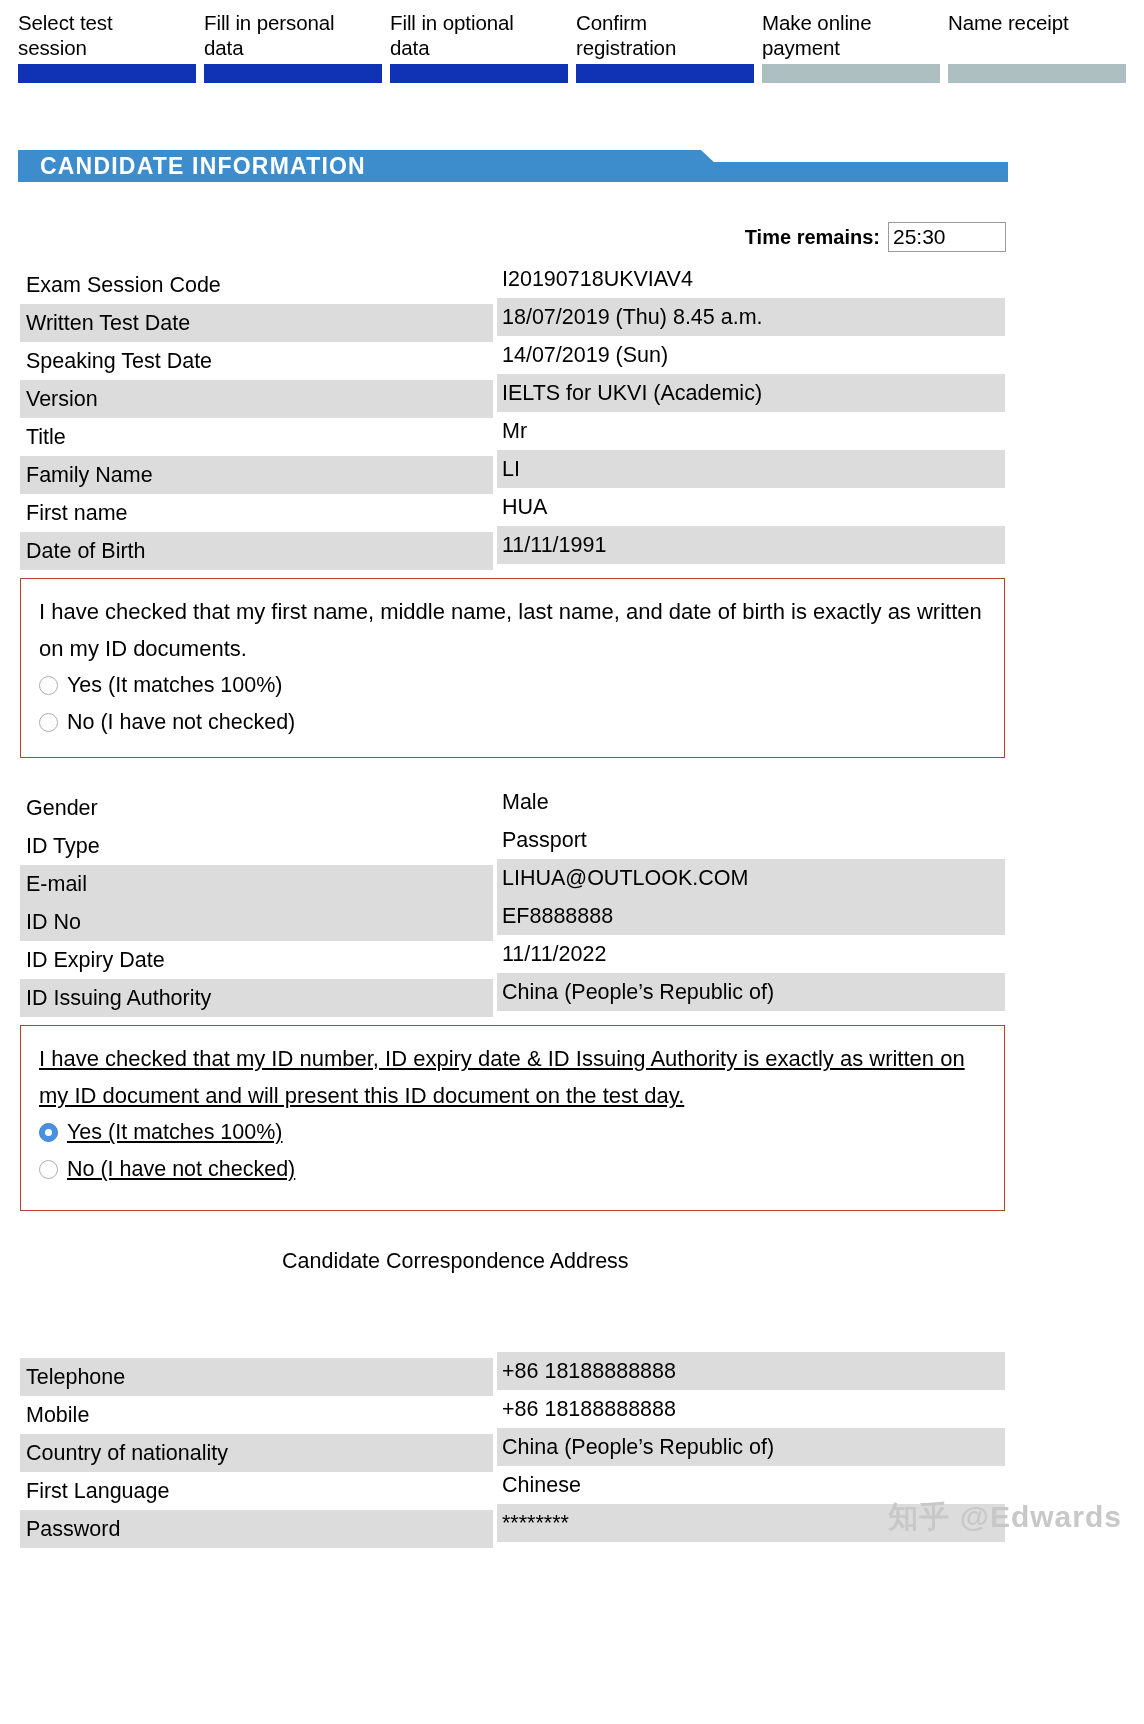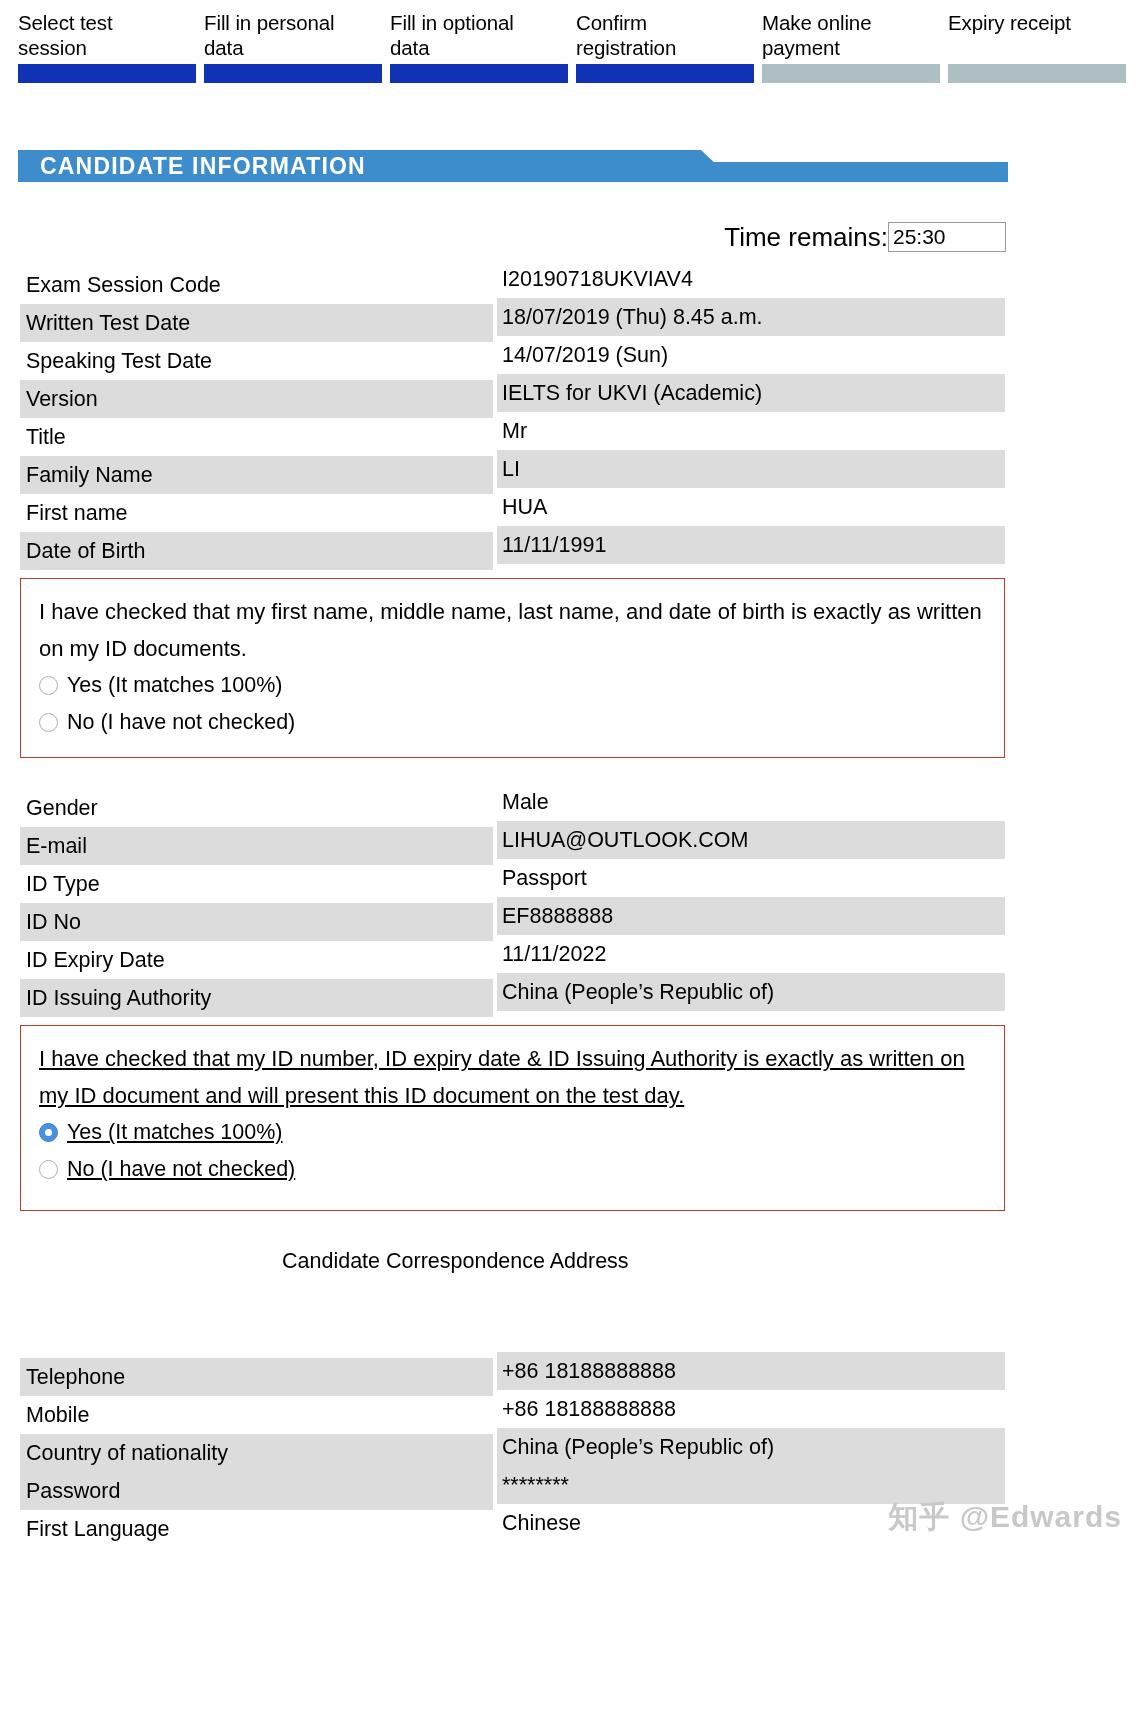--- a/index.html
+++ b/index.html
@@ -87,24 +87,25 @@
 
   
   #time-remains {
     position: absolute;
     right: 138px;
     top: 222px;
     display: flex;
     align-items: center;
   }
   #time-remains .tr-label {
-    font-size: 26px;
+    font-size: 20px;
     line-height: 30px;
-    margin-right: 0;
+    margin-right: 8px;
     white-space: nowrap;
+    font-weight: bold;
   }
   #time-remains .tr-input {
     width: 118px;
     height: 30px;
     box-sizing: border-box;
     border: 1px solid #9a9a9a;
     background: #ffffff;
     font-family: "Liberation Sans", sans-serif;
     font-size: 21px;
     line-height: 28px;
@@ -259,21 +260,21 @@
       <div class="step-label">Confirm
 registration</div>
       <div class="step-bar"></div>
     </div>
     <div class="step todo">
       <div class="step-label">Make online
 payment</div>
       <div class="step-bar"></div>
     </div>
     <div class="step todo">
-      <div class="step-label">Expiry receipt</div>
+      <div class="step-label">Name receipt</div>
       <div class="step-bar"></div>
     </div>
   </div>
 
 <div id="section-header">
   <div class="band-low"></div>
   <div class="band-high"></div>
   <div class="band-title">CANDIDATE INFORMATION</div>
 </div>
 
@@ -329,27 +330,27 @@
         <span class="decl-option-label">No (I have not checked)</span>
       </div>
     </div>
 </div>
 
 <div class="data-table" id="table-mid">
     <div class="drow">
       <div class="dlabel">Gender</div>
       <div class="dvalue">Male</div>
     </div>
+    <div class="drow">
+      <div class="dlabel">ID Type</div>
+      <div class="dvalue">Passport</div>
+    </div>
     <div class="drow alt">
       <div class="dlabel">E-mail</div>
       <div class="dvalue">LIHUA@OUTLOOK.COM</div>
-    </div>
-    <div class="drow">
-      <div class="dlabel">ID Type</div>
-      <div class="dvalue">Passport</div>
     </div>
     <div class="drow alt">
       <div class="dlabel">ID No</div>
       <div class="dvalue">EF8888888</div>
     </div>
     <div class="drow">
       <div class="dlabel">ID Expiry Date</div>
       <div class="dvalue">11/11/2022</div>
     </div>
     <div class="drow alt">
@@ -385,23 +386,23 @@
       <div class="dvalue">+86 18188888888</div>
     </div>
     <div class="drow">
       <div class="dlabel">Mobile</div>
       <div class="dvalue">+86 18188888888</div>
     </div>
     <div class="drow alt">
       <div class="dlabel">Country of nationality</div>
       <div class="dvalue">China (People’s Republic of)</div>
     </div>
+    <div class="drow">
+      <div class="dlabel">First Language</div>
+      <div class="dvalue">Chinese</div>
+    </div>
     <div class="drow alt">
       <div class="dlabel">Password</div>
       <div class="dvalue">********</div>
     </div>
-    <div class="drow">
-      <div class="dlabel">First Language</div>
-      <div class="dvalue">Chinese</div>
-    </div>
   </div>
 
 <div id="watermark">知乎 @Edwards</div>
 
 </body></html>

